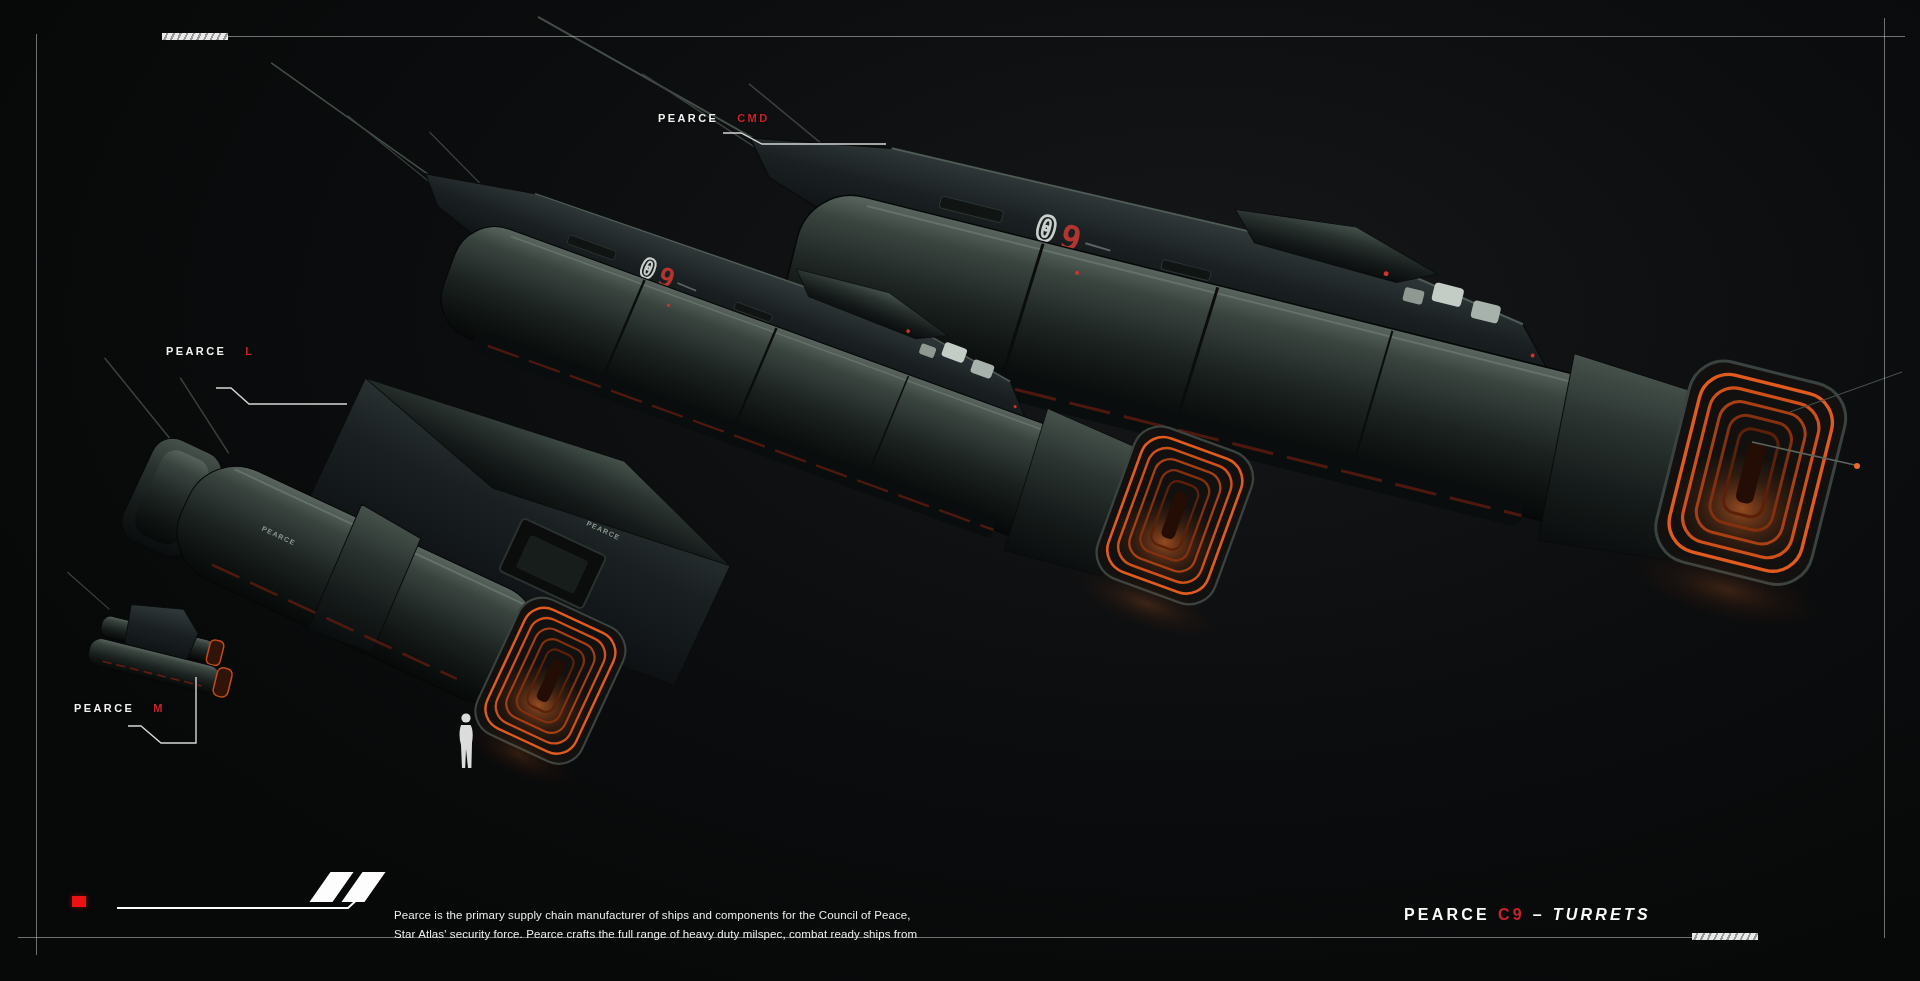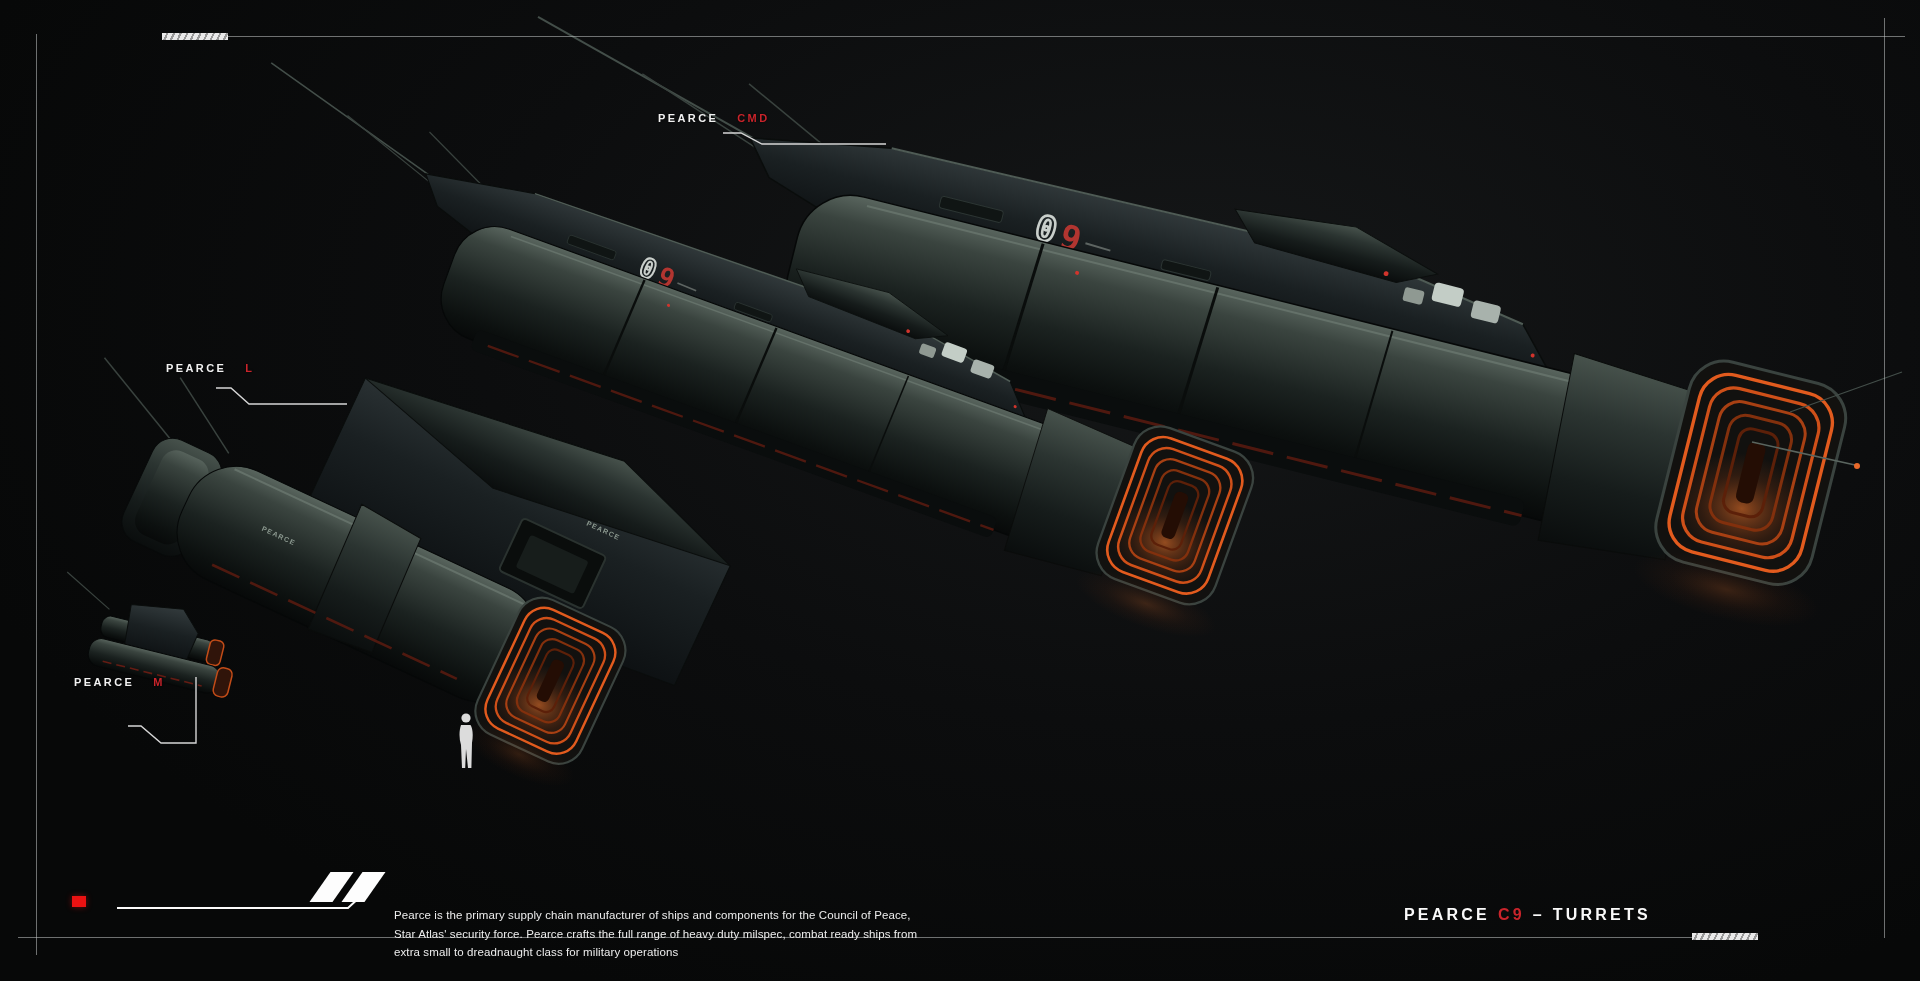--- a/index.html
+++ b/index.html
@@ -30,21 +30,21 @@
   .red-square{background:#ec1212;box-shadow:0 0 6px rgba(236,18,18,.45);}
   .slash{
     background:#fdfdfd;width:23px;height:30px;transform:skewX(-35deg);
   }
   .descr{color:#ededed;font-size:11.5px;line-height:18.5px;letter-spacing:.1px;margin-top:42px;}
   .sheet-title{
     color:#fafafa;font-size:16px;font-weight:bold;letter-spacing:3.2px;white-space:nowrap;
   }
   .sheet-title .code{color:#c9242b;}
   .sheet-title span{margin-right:8px;}
-  .sheet-title span:last-child{margin-right:8px;}
+  .sheet-title span:last-child{margin-right:8px;font-style:italic;}
 
   
   .mark-outline{
     font-family:"DejaVu Sans Mono",monospace;font-weight:bold;font-size:34px;
     fill:none;stroke:#c9cfcb;stroke-width:2.6px;
   }
   .mark-red{
     font-family:"DejaVu Sans Mono",monospace;font-weight:bold;font-size:34px;
     fill:#b23530;
   }
@@ -196,34 +196,33 @@
   <div class="abs hatch-bar" style="left:162px;top:33px;width:66px;height:7px"></div>
   <div class="abs frame-line" style="left:228px;top:36px;width:1677px;height:1px"></div>
   <div class="abs frame-line" style="left:36px;top:34px;width:1px;height:921px"></div>
   <div class="abs frame-line" style="left:1884px;top:18px;width:1px;height:920px"></div>
   <div class="abs frame-line" style="left:18px;top:937px;width:1674px;height:1px"></div>
   <div class="abs hatch-bar" style="left:1692px;top:933px;width:66px;height:7px"></div>
 
   <div class="abs callout-label" style="left:658px;top:112px">
     <span>PEARCE</span><span class="code">CMD</span>
   </div>
-  <div class="abs callout-label" style="left:166px;top:362px">
+  <div class="abs callout-label" style="left:166px;top:345px">
     <span>PEARCE</span><span class="code">L</span>
   </div>
-  <div class="abs callout-label" style="left:74px;top:676px">
+  <div class="abs callout-label" style="left:74px;top:702px">
     <span>PEARCE</span><span class="code">M</span>
   </div>
 
   <div class="abs red-square" style="left:72px;top:896px;width:14px;height:11px"></div>
   <div class="abs slash" style="left:320px;top:872px"></div>
   <div class="abs slash" style="left:352px;top:872px"></div>
 
   <div class="abs descr" style="left:394px;top:864px">
     <div>Pearce is the primary supply chain manufacturer of ships and components for the Council of Peace,</div>
     <div>Star Atlas' security force. Pearce crafts the full range of heavy duty milspec, combat ready ships from</div>
-    <div>extra small to dreadnaught class for military operations</div>
   </div>
 
   <div class="abs sheet-title" style="left:1404px;top:906px">
     <span>PEARCE</span><span class="code">C9</span><span>–</span><span>TURRETS</span>
   </div>
 
 </div>
 
 </body></html>

